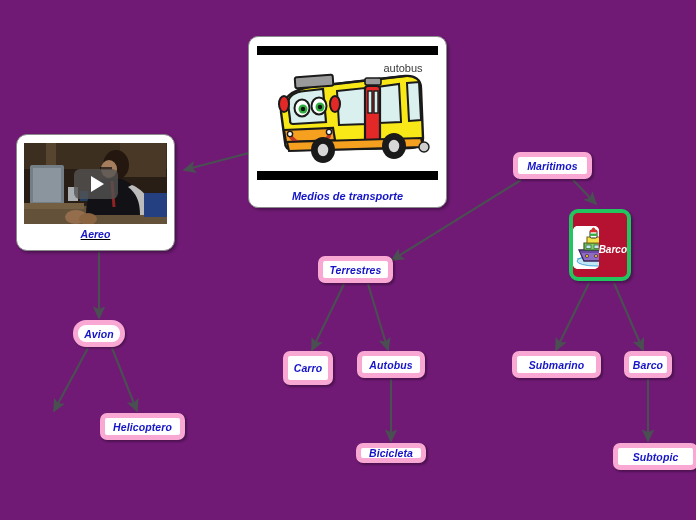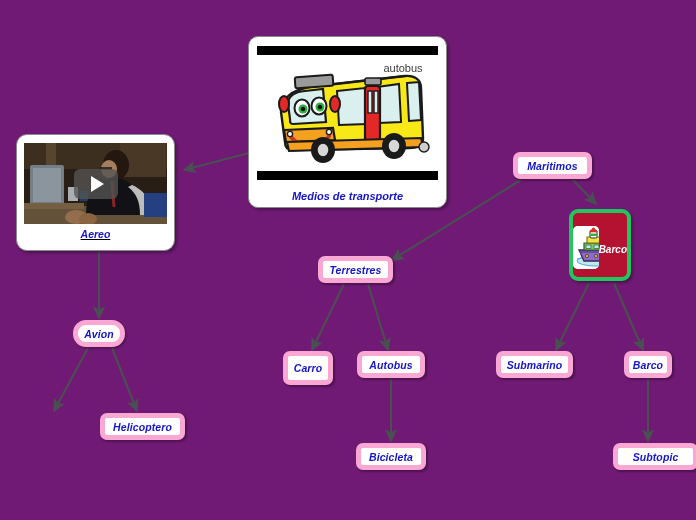--- a/index.html
+++ b/index.html
@@ -330,25 +330,25 @@
   </div>
 
   <div class="node" id="n-carro" style="left:283px;top:351px;width:50px;height:34px;">
     <span class="label">Carro</span>
   </div>
 
   <div class="node" id="n-autobus" style="left:357px;top:351px;width:68px;height:27px;">
     <span class="label">Autobus</span>
   </div>
 
-  <div class="node" id="n-bicicleta" style="left:356px;top:443px;width:70px;height:27px;">
+  <div class="node" id="n-bicicleta" style="left:356px;top:443px;width:70px;height:20px;">
     <span class="label">Bicicleta</span>
   </div>
 
-  <div class="node" id="n-submarino" style="left:496px;top:351px;width:77px;height:27px;">
+  <div class="node" id="n-submarino" style="left:512px;top:351px;width:89px;height:27px;">
     <span class="label">Submarino</span>
   </div>
 
   <div class="node" id="n-yate" style="left:624px;top:351px;width:48px;height:27px;">
     <span class="label">Barco</span>
   </div>
 
   <div class="node" id="n-subtopic" style="left:613px;top:443px;width:85px;height:27px;">
     <span class="label">Subtopic</span>
   </div>

